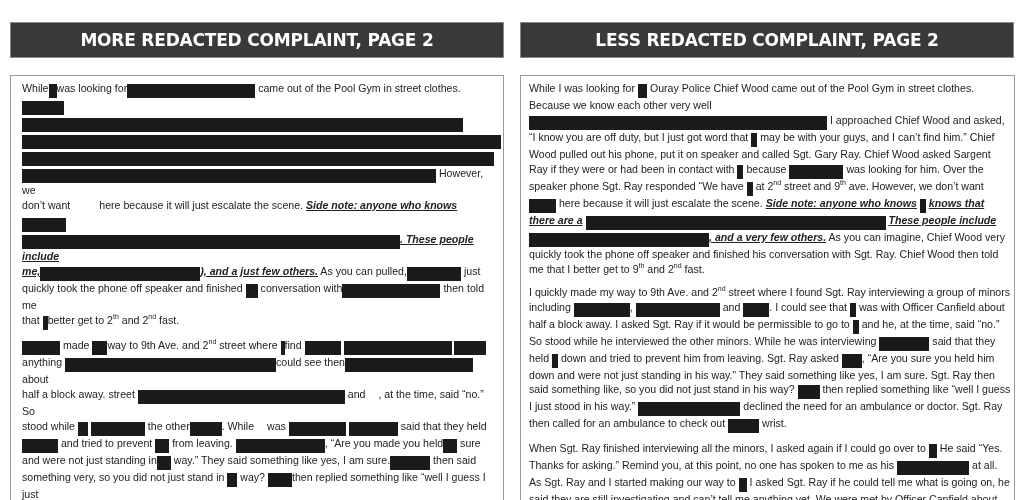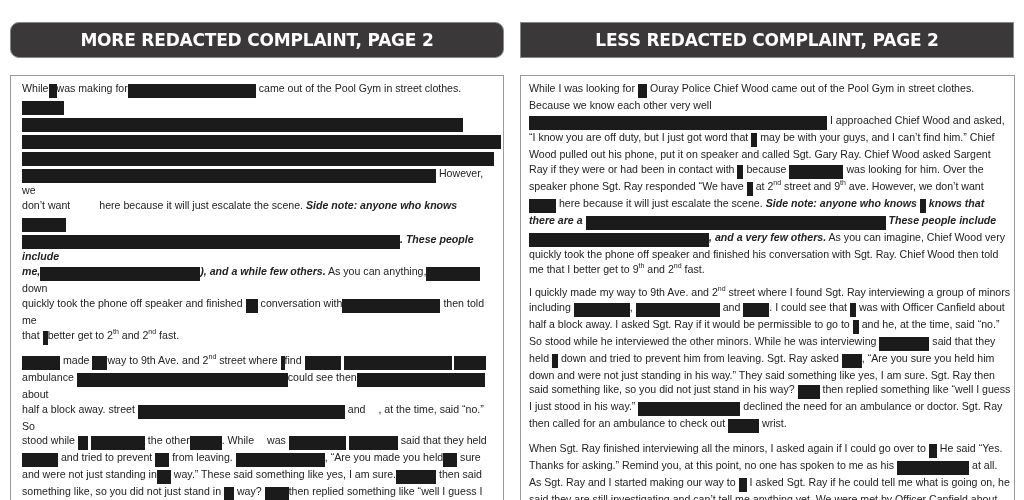--- a/index.html
+++ b/index.html
@@ -1,62 +1,62 @@
 <!DOCTYPE html>
 <html><head>
 <meta charset="utf-8">
 <style>
   html, body { margin:0; padding:0; background:#ffffff; }
   body { width:1024px; height:500px; overflow:hidden; position:relative; font-family:"Liberation Sans", sans-serif; }
   .hdr { position:absolute; top:22px; height:36px; background:#3a3838; color:#ffffff; border:1px solid #888; box-sizing:border-box;
          font-family:"DejaVu Sans", sans-serif; font-weight:bold; font-size:17px; display:flex; align-items:center; justify-content:center; letter-spacing:-0.2px; }
-  #hdr-left { left:10px; width:494px;border-radius:9px; }
+  #hdr-left { left:10px; width:494px; }
   #hdr-right { left:520px; width:494px; }
   .panel { position:absolute; top:75px; height:440px; border:1px solid #9a9a9a; box-sizing:border-box; overflow:hidden; background:#fff; }
   #panel-left { left:10px; width:494px; }
   #panel-right { left:520px; width:495px; }
   .doc { position:absolute; left:11px; top:5px; width:477px; font-size:10.6px; line-height:14.9px; color:#222; }
   #panel-right .doc { left:8px; width:482px; }
   .doc p { margin:0 0 8px 0; text-align:left; }
   .r { background:#1b1b1b; color:transparent; display:inline-block; height:14px; vertical-align:-3px; }
-  .sn { font-weight:bold; font-style:italic; }
+  .sn { font-weight:bold; font-style:italic; text-decoration:underline; }
   sup { font-size:7px; line-height:0; }
 </style>
 </head>
 <body>
 
 <div id="hdr-left" class="hdr">
     <span>MORE REDACTED COMPLAINT, PAGE 2</span>
   </div>
 <div id="hdr-right" class="hdr">
     <span>LESS REDACTED COMPLAINT, PAGE 2</span>
   </div>
 
 <div id="panel-left" class="panel">
   <div class="doc">
     <p style="position:relative;">
-      <span>While</span><span class="r" style="width:8px">x</span><span>was making for</span><span class="r" style="width:128px">x</span> <span>came out of the Pool Gym in street clothes.</span><span class="r" style="width:42px">x</span><br>
+      <span>While</span><span class="r" style="width:8px">x</span><span>was looking for</span><span class="r" style="width:128px">x</span> <span>came out of the Pool Gym in street clothes.</span><span class="r" style="width:42px">x</span><br>
       <span class="r" style="width:441px">x</span><br>
       <span class="r" style="width:479px">x</span><br>
       <span class="r" style="width:472px">x</span><br>
       <span class="r" style="width:414px">x</span> <span>However, we</span><br>
       <span>don’t want</span><span class="r" style="width:26px;background:#fff">x</span> <span>here because it will just escalate the scene.</span> <span class="sn">Side note: anyone who knows</span><span class="r" style="width:44px">x</span><br>
       <span class="r" style="width:378px">x</span><span class="sn">. These people include</span><br>
-      <span class="sn">me,</span><span class="r" style="width:160px">x</span><span class="sn">), and a while few others.</span> <span>As you can anything,</span><span class="r" style="width:54px">x</span> <span>down</span><br>
+      <span class="sn">me,</span><span class="r" style="width:160px">x</span><span class="sn">), and a just few others.</span> <span>As you can pulled,</span><span class="r" style="width:54px">x</span> <span>just</span><br>
       <span>quickly took the phone off speaker and finished</span> <span class="r" style="width:12px">x</span> <span>conversation with</span><span class="r" style="width:98px">x</span> <span>then told me</span><br>
       <span>that</span> <span class="r" style="width:5px">x</span><span>better get to 2</span><sup>th</sup><span> and 2</span><sup>nd</sup><span> fast.</span>
     </p>
     <p>
       <span class="r" style="width:38px">x</span> <span>made</span> <span class="r" style="width:15px">x</span><span>way to 9th Ave. and 2</span><sup>nd</sup><span> street where</span> <span class="r" style="width:4px">x</span><span>find</span> <span class="r" style="width:36px">x</span> <span class="r" style="width:108px">x</span> <span class="r" style="width:32px">x</span><br>
-      <span>ambulance</span> <span class="r" style="width:211px">x</span><span>could see then</span><span class="r" style="width:128px">x</span> <span>about</span><br>
+      <span>anything</span> <span class="r" style="width:211px">x</span><span>could see then</span><span class="r" style="width:128px">x</span> <span>about</span><br>
       <span>half a block away.</span> <span>street</span> <span class="r" style="width:207px">x</span> <span>and</span> <span class="r" style="width:10px;background:#fff">x</span><span>, at the time, said “no.” So</span><br>
       <span>stood while</span> <span class="r" style="width:10px">x</span> <span class="r" style="width:54px">x</span> <span>the other</span><span class="r" style="width:32px">x</span><span>. While</span> <span class="r" style="width:10px;background:#fff">x</span><span>was</span> <span class="r" style="width:57px">x</span> <span class="r" style="width:49px">x</span> <span>said that they held</span><br>
       <span class="r" style="width:36px">x</span> <span>and tried to prevent</span> <span class="r" style="width:14px">x</span> <span>from leaving.</span> <span class="r" style="width:89px">x</span><span>, “Are you made you held</span><span class="r" style="width:14px">x</span> <span>sure</span><br>
-      <span>and were not just standing in</span><span class="r" style="width:14px">x</span> <span>way.” These said something like yes, I am sure.</span><span class="r" style="width:40px">x</span> <span>then said</span><br>
-      <span>something like, so you did not just stand in</span> <span class="r" style="width:10px">x</span> <span>way?</span> <span class="r" style="width:24px">x</span><span>then replied something like “well I guess I just</span><br>
+      <span>and were not just standing in</span><span class="r" style="width:14px">x</span> <span>way.” They said something like yes, I am sure.</span><span class="r" style="width:40px">x</span> <span>then said</span><br>
+      <span>something very, so you did not just stand in</span> <span class="r" style="width:10px">x</span> <span>way?</span> <span class="r" style="width:24px">x</span><span>then replied something like “well I guess I just</span><br>
               <br>
        
     </p>
 
   </div>
 </div>
 
 <div id="panel-right" class="panel">
   <div class="doc">
     <p>

